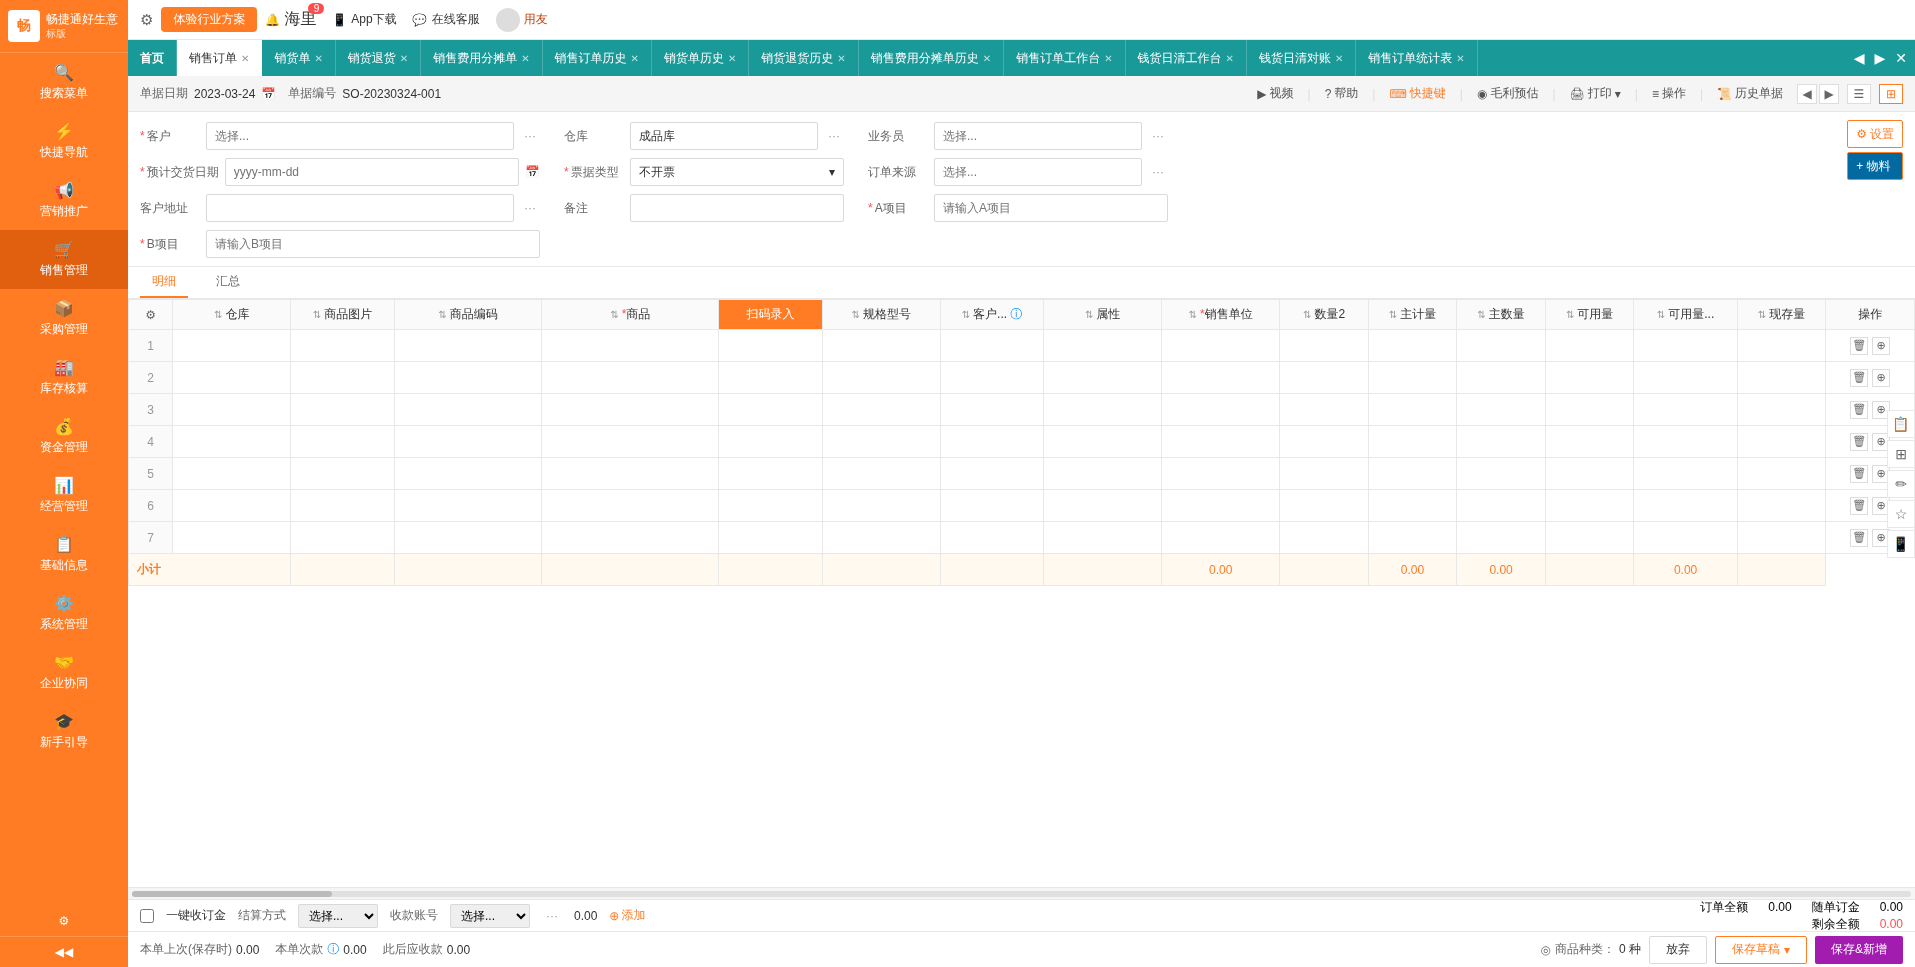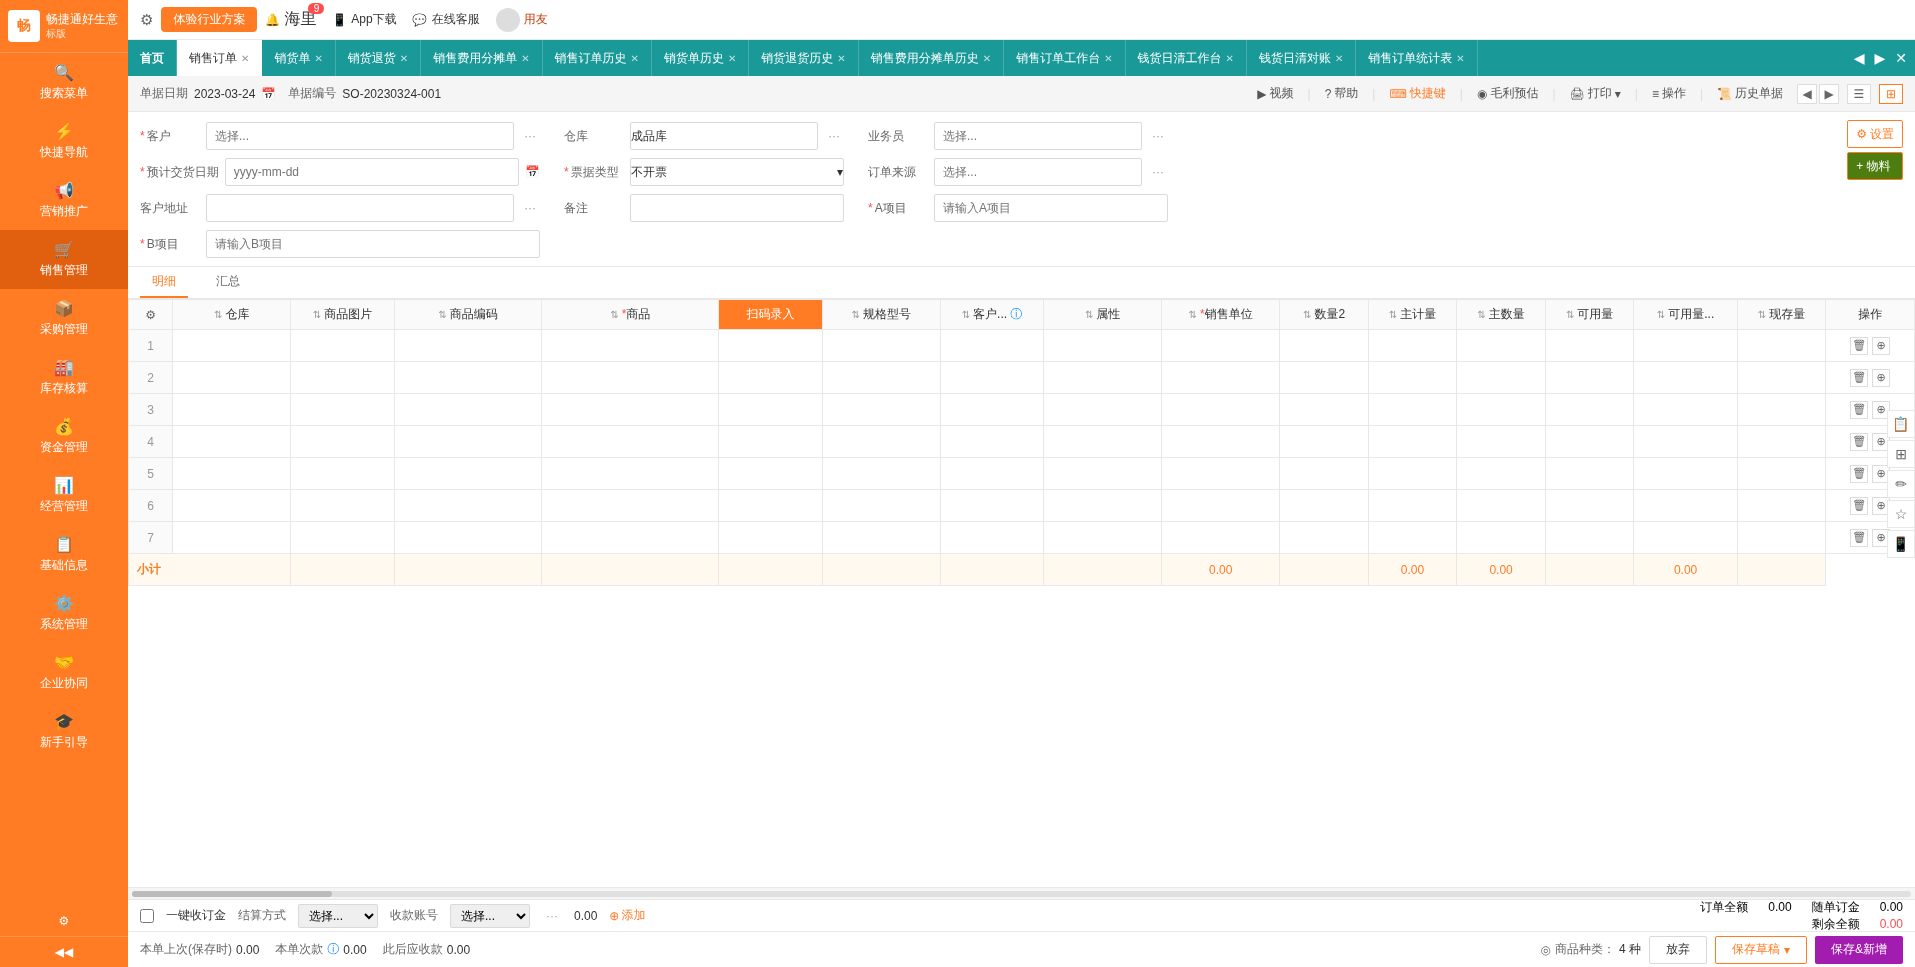--- a/index.html
+++ b/index.html
@@ -60,21 +60,21 @@
     .toolbar-btn-orange { color: #ff7c24; }
     .toolbar-separator { color: #ddd; }
     .toolbar-nav { display: flex; align-items: center; gap: 2px; }
     .toolbar-nav-btn { width: 20px; height: 20px; display: flex; align-items: center; justify-content: center; border: 1px solid #ddd; cursor: pointer; background: white; color: #666; }
     .toolbar-list-btn { width: 24px; height: 20px; display: flex; align-items: center; justify-content: center; border: 1px solid #ddd; cursor: pointer; background: white; color: #666; }
     .form-row { display: flex; align-items: center; gap: 0; }
     .form-group { display: flex; align-items: center; gap: 6px; flex: 1; min-width: 0; }
     .form-label { color: #666; white-space: nowrap; min-width: 60px; }
     .form-label.required::before { content: '*'; color: #ff4d4f; margin-right: 2px; }
     .form-input { flex: 1; height: 28px; border: 1px solid #d9d9d9; border-radius: 2px; padding: 0 8px; color: #999; min-width: 0; }
-    .form-select { flex: 1; height: 28px; border: 1px solid #d9d9d9; border-radius: 2px; padding: 0 0; color: #333; min-width: 0; background: white; display: flex; align-items: center; justify-content: space-between; cursor: pointer; }
+    .form-select { flex: 1; height: 28px; border: 1px solid #d9d9d9; border-radius: 2px; padding: 0 8px; color: #333; min-width: 0; background: white; display: flex; align-items: center; justify-content: space-between; cursor: pointer; }
     .form-dots { color: #999; cursor: pointer; padding: 0 4px; }
     .form-date-icon { color: #999; cursor: pointer; }
     .form-divider { width: 1px; background: transparent; flex-shrink: 0; width: 24px; }
 
     
     .detail-tabs { display: flex; align-items: center; gap: 16px; border-bottom: 1px solid #e8e8e8; padding: 0 12px; }
     .detail-tab { padding: 6px 12px; cursor: pointer; color: #666; border-bottom: 2px solid transparent; }
     .detail-tab.active { color: #ff7c24; border-bottom-color: #ff7c24; font-weight: 500; }
 
     
@@ -337,21 +337,21 @@
         </div>
       </div>
 
       <div style="padding: 10px 12px 4px 12px; border-bottom: 1px solid #e8e8e8; position: relative;">
 
         <div style="position:absolute; right:12px; top:8px; display:flex; flex-direction:column; gap:4px; z-index:10;">
           <button class="settings-btn">
             <span>⚙</span>
             <span>设置</span>
           </button>
-          <button class="settings-btn" style="background:#4d7c0f;color:white;">
+          <button class="settings-btn" style="background:#0369a1;color:white;">
             <span>+ 物料</span>
           </button>
         </div>
 
         <div class="form-row" style="margin-bottom:8px;">
           <div class="form-group" style="max-width:400px;">
             <span class="form-label required">客户</span>
             <input class="form-input" style="color: rgb(153, 153, 153);" placeholder="选择...">
             <span class="form-dots">···</span>
           </div>
@@ -728,21 +728,21 @@
           <span class="val">0.00</span>
         </div>
         <div class="status-item">
           <span>此后应收款</span>
           <span class="val">0.00</span>
         </div>
         <div class="status-bar-right">
           <div class="status-item">
             <span>◎</span>
             <span>商品种类：</span>
-            <span class="val">4 种</span>
+            <span class="val">0 种</span>
           </div>
           <button class="discard-btn">放弃</button>
           <button class="save-draft-btn">
             <span>保存草稿</span>
             <span>▾</span>
           </button>
           <button class="save-new-btn">保存&amp;新增</button>
         </div>
       </div>
 

